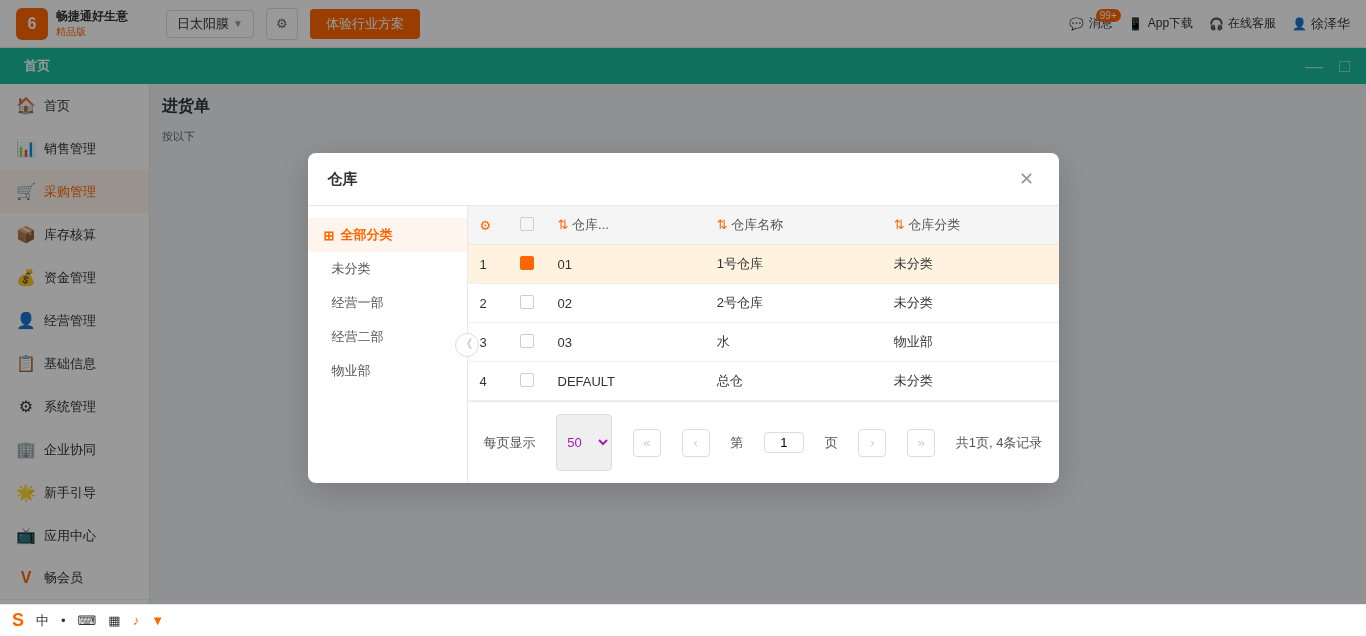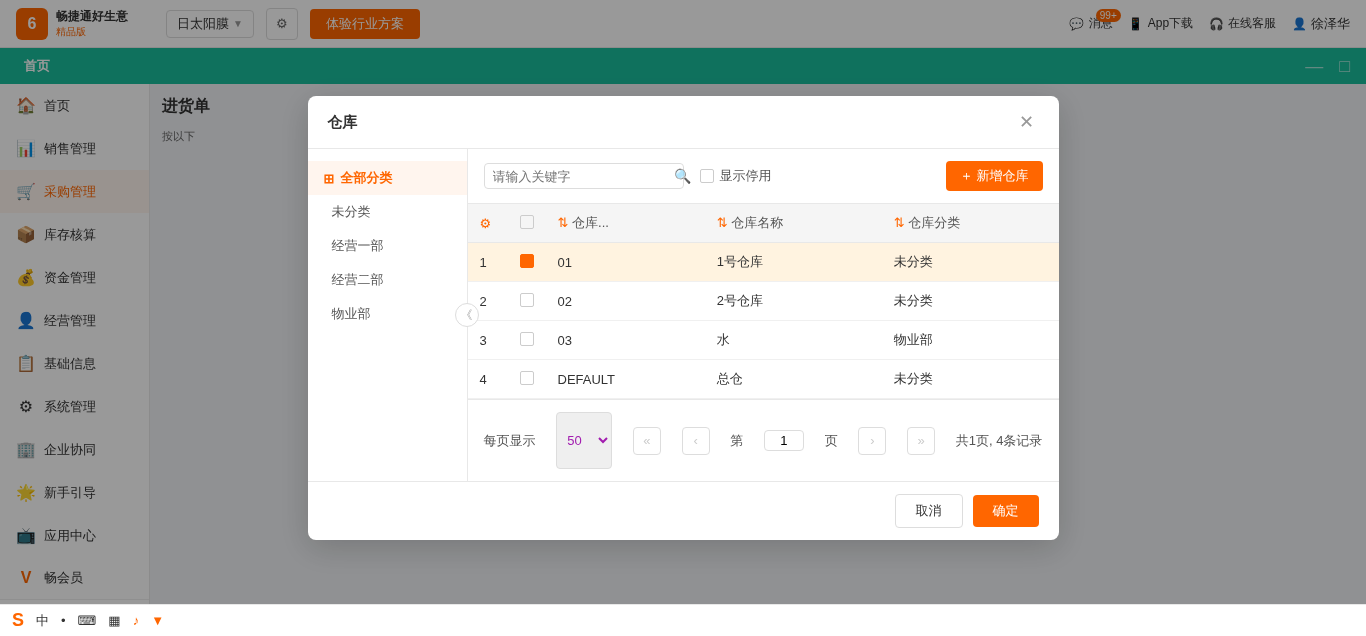--- a/index.html
+++ b/index.html
@@ -404,33 +404,20 @@
         </div>
         <div class="category-item">未分类</div>
         <div class="category-item">经营一部</div>
         <div class="category-item">经营二部</div>
         <div class="category-item">物业部</div>
         <div class="collapse-btn">《</div>
       </div>
 
       <div class="table-area">
 
-        <div class="table-toolbar">
-          <div style="display:flex;align-items:center;gap:16px;">
-            <div class="search-box">
-              <input class="search-input" placeholder="请输入关键字" style="">
-              <span class="search-icon">🔍</span>
-            </div>
-            <label class="show-disabled">
-              <span class="checkbox"></span>
-              <span>显示停用</span>
-            </label>
-          </div>
-          <button class="add-btn">＋ 新增仓库</button>
-        </div>
 
         <div class="data-table">
           <table>
             <thead>
               <tr>
                 <th style="width:40px;">
                   <span style="color:#f60;">⚙</span>
                 </th>
                 <th style="width:36px;">
                   <span class="checkbox"></span>
@@ -503,24 +490,20 @@
           <span>第</span>
           <input class="page-input" value="1" style="">
           <span>页</span>
           <div class="page-btn disabled">›</div>
           <div class="page-btn disabled">»</div>
           <span class="page-info">共1页, 4条记录</span>
         </div>
       </div>
     </div>
 
-    <div class="modal-footer">
-      <button class="cancel-btn">取消</button>
-      <button class="confirm-btn">确定</button>
-    </div>
   </div>
 </div>
 
 <div class="taskbar">
   <span style="color:#f60;font-weight:bold;font-size:18px;">S</span>
   <span style="font-size:13px;color:#333;">中</span>
   <span style="color:#333;">•</span>
   <span style="color:#333;">⌨</span>
   <span style="color:#333;">▦</span>
   <span style="color:#f60;">♪</span>

